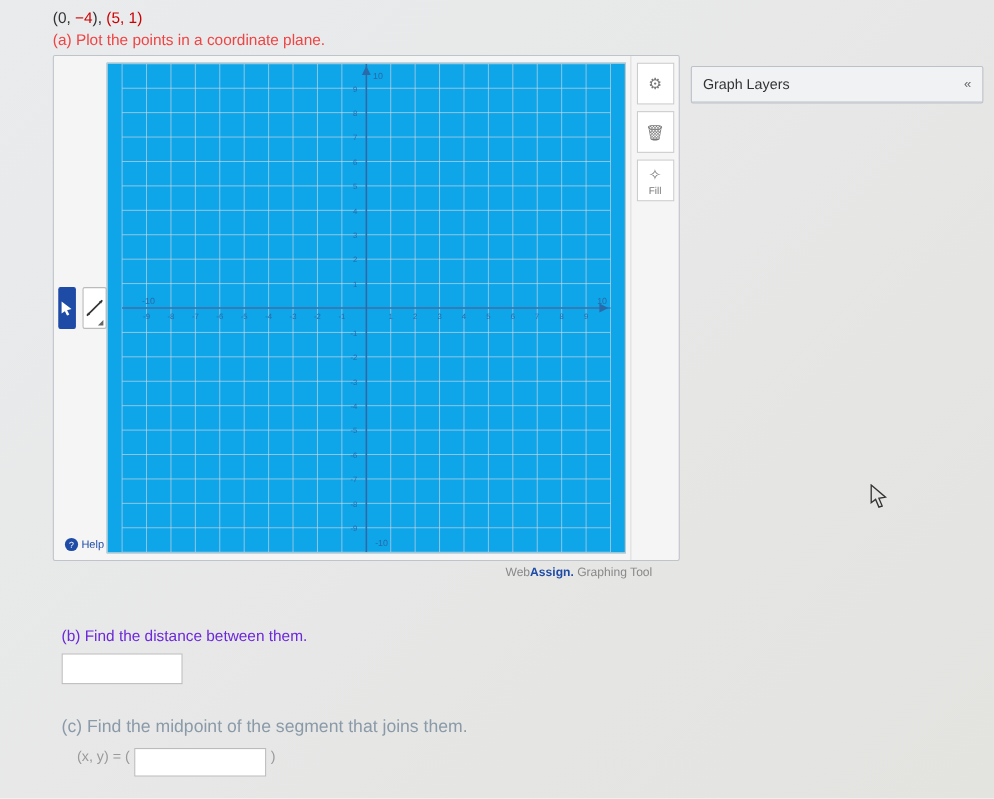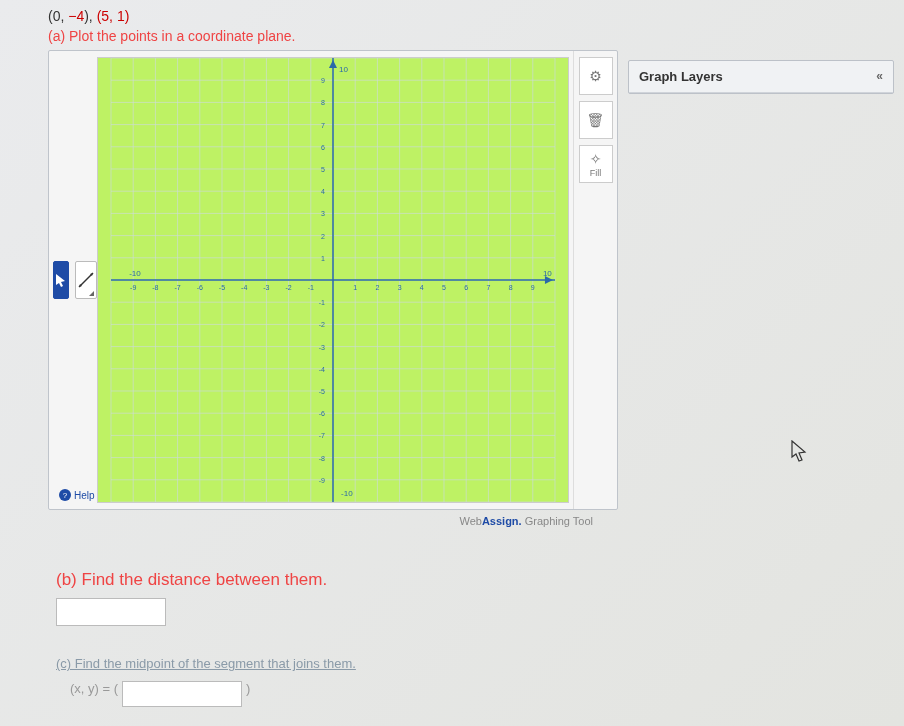--- a/index.html
+++ b/index.html
@@ -70,21 +70,21 @@
     .tool-btn.nosol {
       font-size: 8px;
       line-height: 1.1;
       color: #666;
       text-align: center;
       flex-direction: column;
     }
     .graph-area {
       flex: 1;
       margin: 6px 4px 6px 0;
-      background: #bef264;
+      background: #0ea5e9;
       border: 1px solid #ccc;
       position: relative;
       overflow: hidden;
     }
     .grid-svg { width: 100%; height: 100%; display: block; }
     .toolbar-right {
       width: 44px;
       padding: 6px 4px;
       display: flex;
       flex-direction: column;
@@ -139,51 +139,50 @@
       position: absolute;
       left: 628px;
       top: 60px;
       width: 266px;
       border: 1px solid #bcc1c8;
       background: #f0f2f4;
       border-radius: 2px;
     }
     .layers-head {
       padding: 8px 10px;
-      font-weight: bold;
+      font-weight: normal;
       font-size: 13px;
       border-bottom: 1px solid #d0d4da;
       display: flex;
       justify-content: space-between;
       align-items: flex-start;
     }
     .layers-head .collapse { font-size: 12px; color: #666; cursor: pointer; }
     .layers-body {
       padding: 10px;
       font-size: 12px;
       color: #666;
       line-height: 1.4;
     }
     .question-b {
       margin: 60px 0 0 56px;
-      font-size: 17px;
-      color: #ef4444;
+      font-size: 14px;
+      color: #6d28d9;
     }
     .answer-box {
       margin: 8px 0 0 56px;
       width: 110px;
       height: 28px;
       border: 1px solid #bbb;
       background: #fff;
     }
     .question-c {
       margin: 30px 0 0 56px;
-      font-size: 13px;
+      font-size: 16px;
       color: #8a9aa8;
-      text-decoration: underline;
     }
     .midpoint-row {
       margin: 10px 0 0 70px;
       font-size: 13px;
       color: #999;
       display: flex;
       align-items: flex-start;
       gap: 4px;
     }
     .midpoint-row .box {

